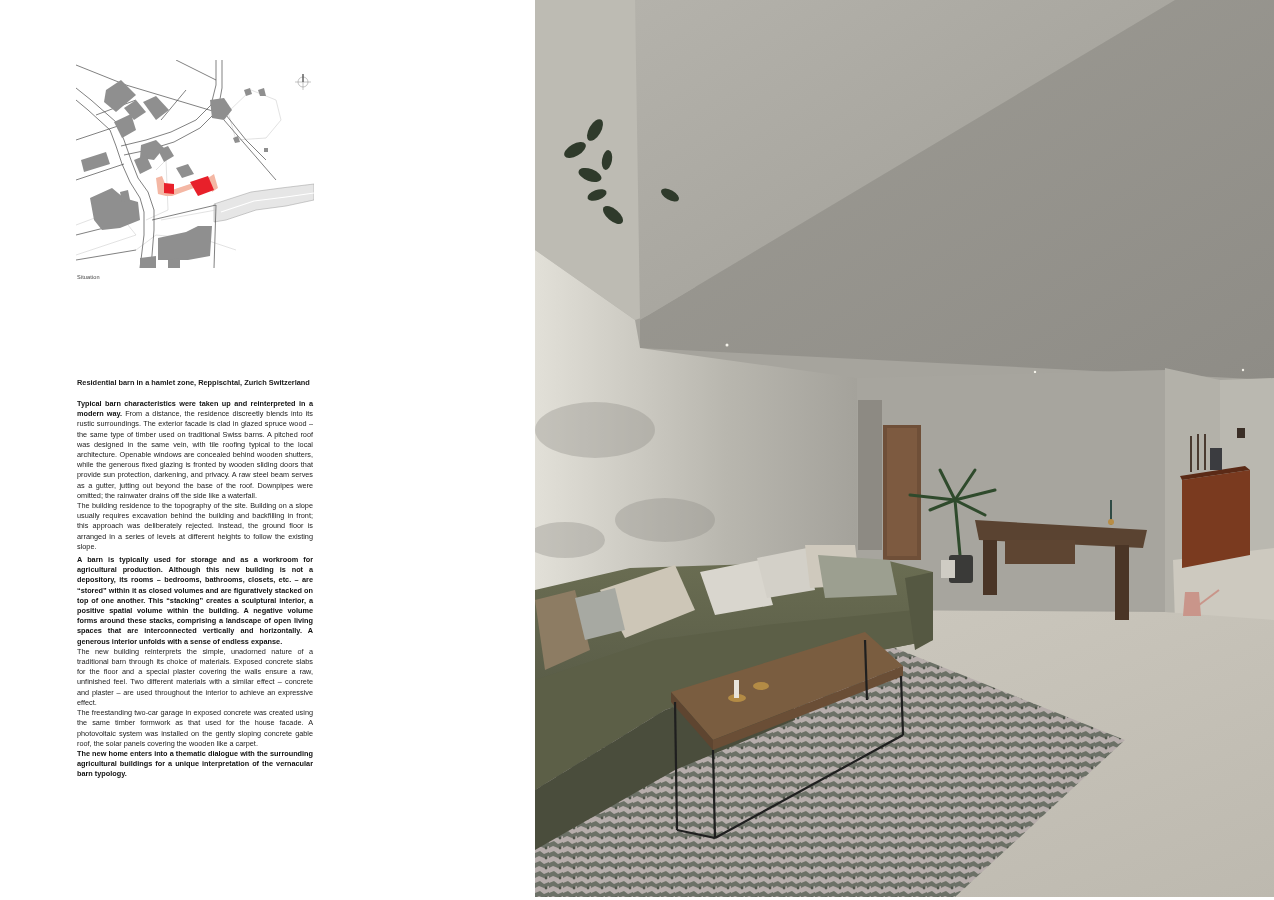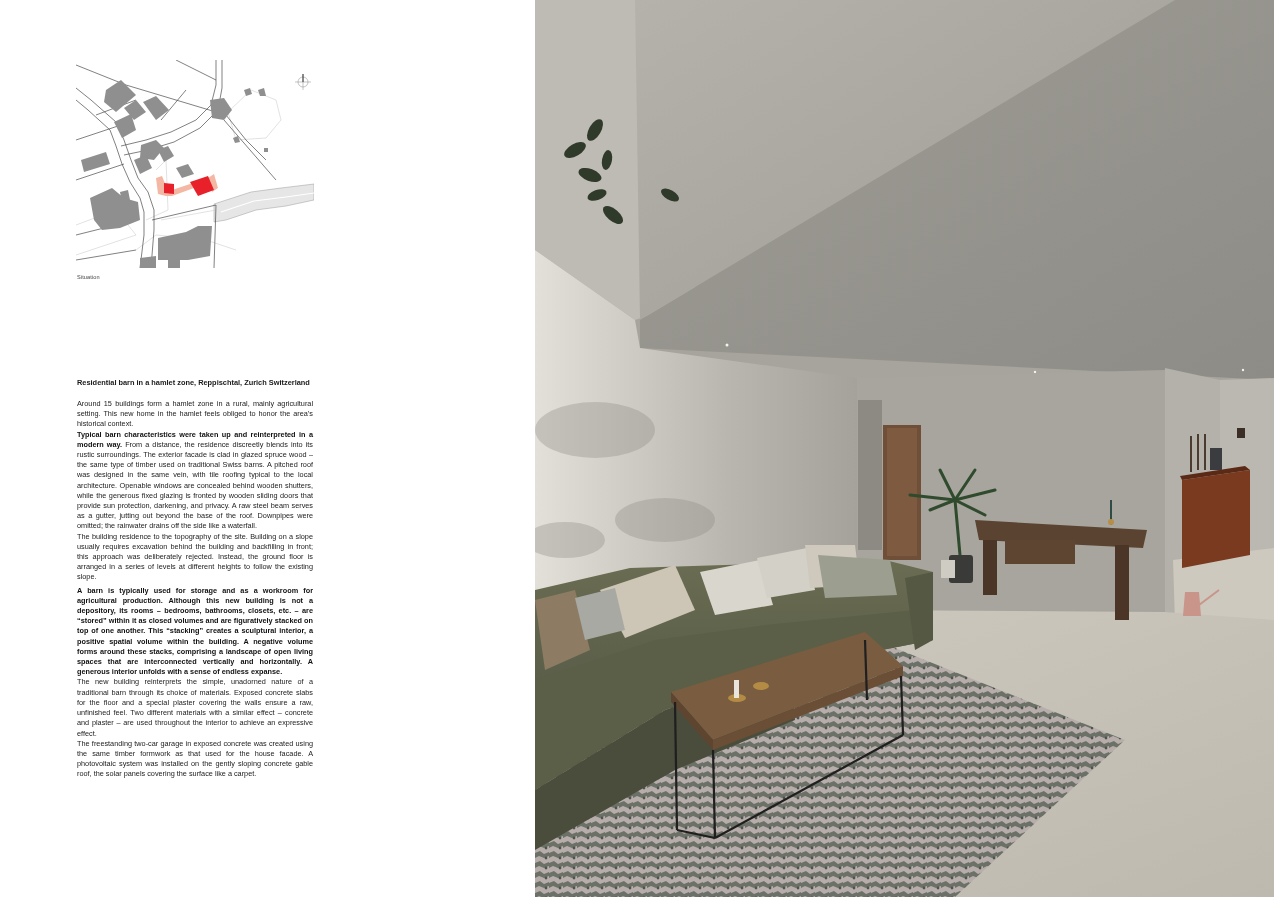--- a/index.html
+++ b/index.html
@@ -108,26 +108,26 @@
         <line x1="219" y1="22" x2="235" y2="22"></line>
         <line x1="227" y1="14" x2="227" y2="22" stroke="#333" stroke-width="1"></line>
       </g>
     </svg>
   </div>
 
   <div class="plan-caption">Situation</div>
 
   <div class="article">
     <h1>Residential barn in a hamlet zone, Reppischtal, Zurich Switzerland</h1>
-    <p><b></b><span>Around 15 buildings form a hamlet zone in a rural, mainly agricultural setting. This new home in the hamlet feels obliged to honor the area’s historical context.</span></p>
     <p><b>Typical barn characteristics were taken up and reinterpreted in a modern way.</b><span> From a distance, the residence discreetly blends into its rustic surroundings. The exterior facade is clad in glazed spruce wood – the same type of timber used on traditional Swiss barns. A pitched roof was designed in the same vein, with tile roofing typical to the local architecture. Openable windows are concealed behind wooden shutters, while the generous fixed glazing is fronted by wooden sliding doors that provide sun protection, darkening, and privacy. A raw steel beam serves as a gutter, jutting out beyond the base of the roof. Downpipes were omitted; the rainwater drains off the side like a waterfall.</span></p>
     <p><b></b><span>The building residence to the topography of the site. Building on a slope usually requires excavation behind the building and backfilling in front; this approach was deliberately rejected. Instead, the ground floor is arranged in a series of levels at different heights to follow the existing slope.</span></p>
     <p class="gap"><b>A barn is typically used for storage and as a workroom for agricultural production. Although this new building is not a depository, its rooms – bedrooms, bathrooms, closets, etc. – are “stored” within it as closed volumes and are figuratively stacked on top of one another. This “stacking” creates a sculptural interior, a positive spatial volume within the building. A negative volume forms around these stacks, comprising a landscape of open living spaces that are interconnected vertically and horizontally. A generous interior unfolds with a sense of endless expanse.</b><span></span></p>
     <p><b></b><span>The new building reinterprets the simple, unadorned nature of a traditional barn through its choice of materials. Exposed concrete slabs for the floor and a special plaster covering the walls ensure a raw, unfinished feel. Two different materials with a similar effect – concrete and plaster – are used throughout the interior to achieve an expressive effect.</span></p>
-    <p><b></b><span>The freestanding two-car garage in exposed concrete was created using the same timber formwork as that used for the house facade. A photovoltaic system was installed on the gently sloping concrete gable roof, the solar panels covering the surface like a carpet.</span></p>
+    <p><b></b><span>The freestanding two-car garage in exposed concrete was created using the same timber formwork as that used for the house facade. A photovoltaic system was installed on the gently sloping concrete gable roof, the solar panels covering the wooden like a carpet.</span></p>
+    <p><b>The new home enters into a thematic dialogue with the surrounding agricultural buildings for a unique interpretation of the vernacular barn typology.</b><span></span></p>
   </div>
 </div>
 
 <div class="photo">
   <svg viewBox="0 0 739 897" xmlns="http://www.w3.org/2000/svg">
     <defs>
       <linearGradient id="ceil" x1="0" y1="0" x2="1" y2="1">
         <stop offset="0" stop-color="#9e9c95"></stop>
         <stop offset="1" stop-color="#8e8c86"></stop>
       </linearGradient>

